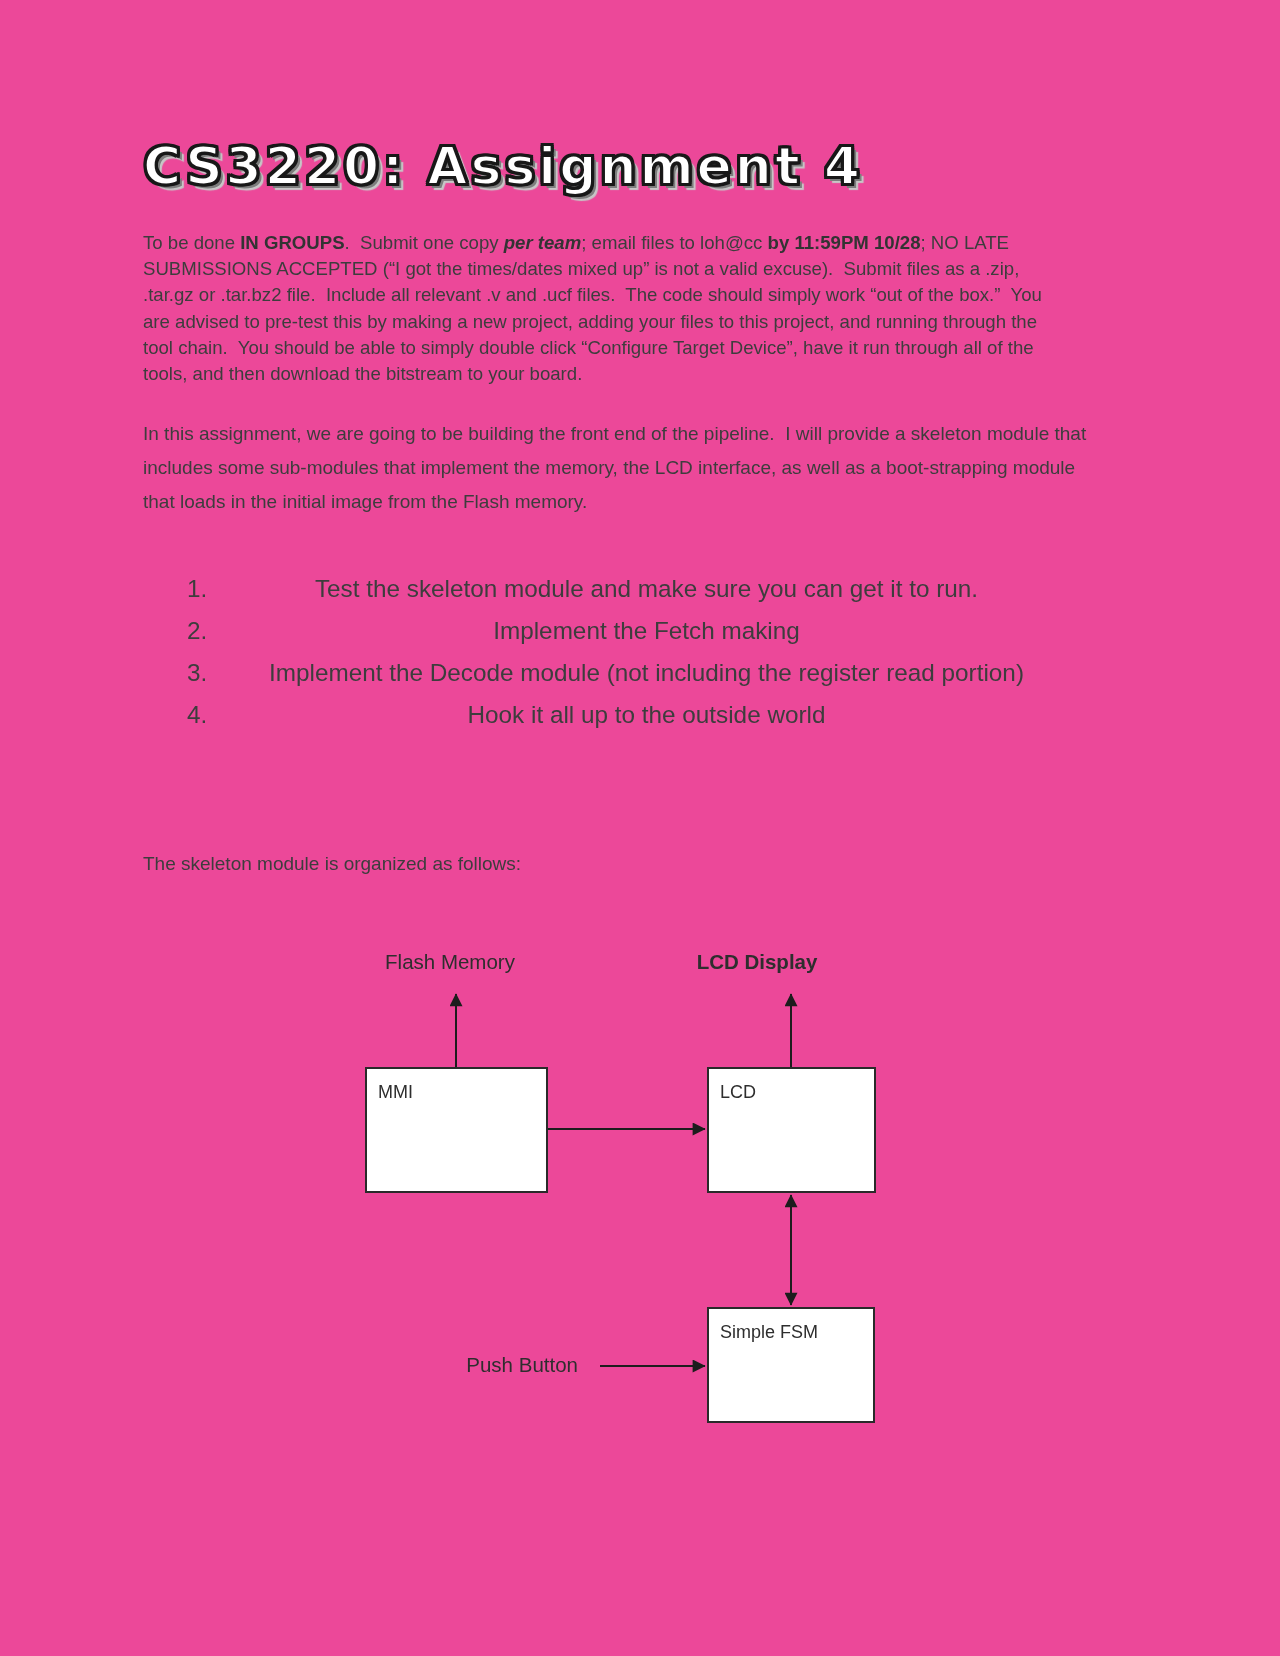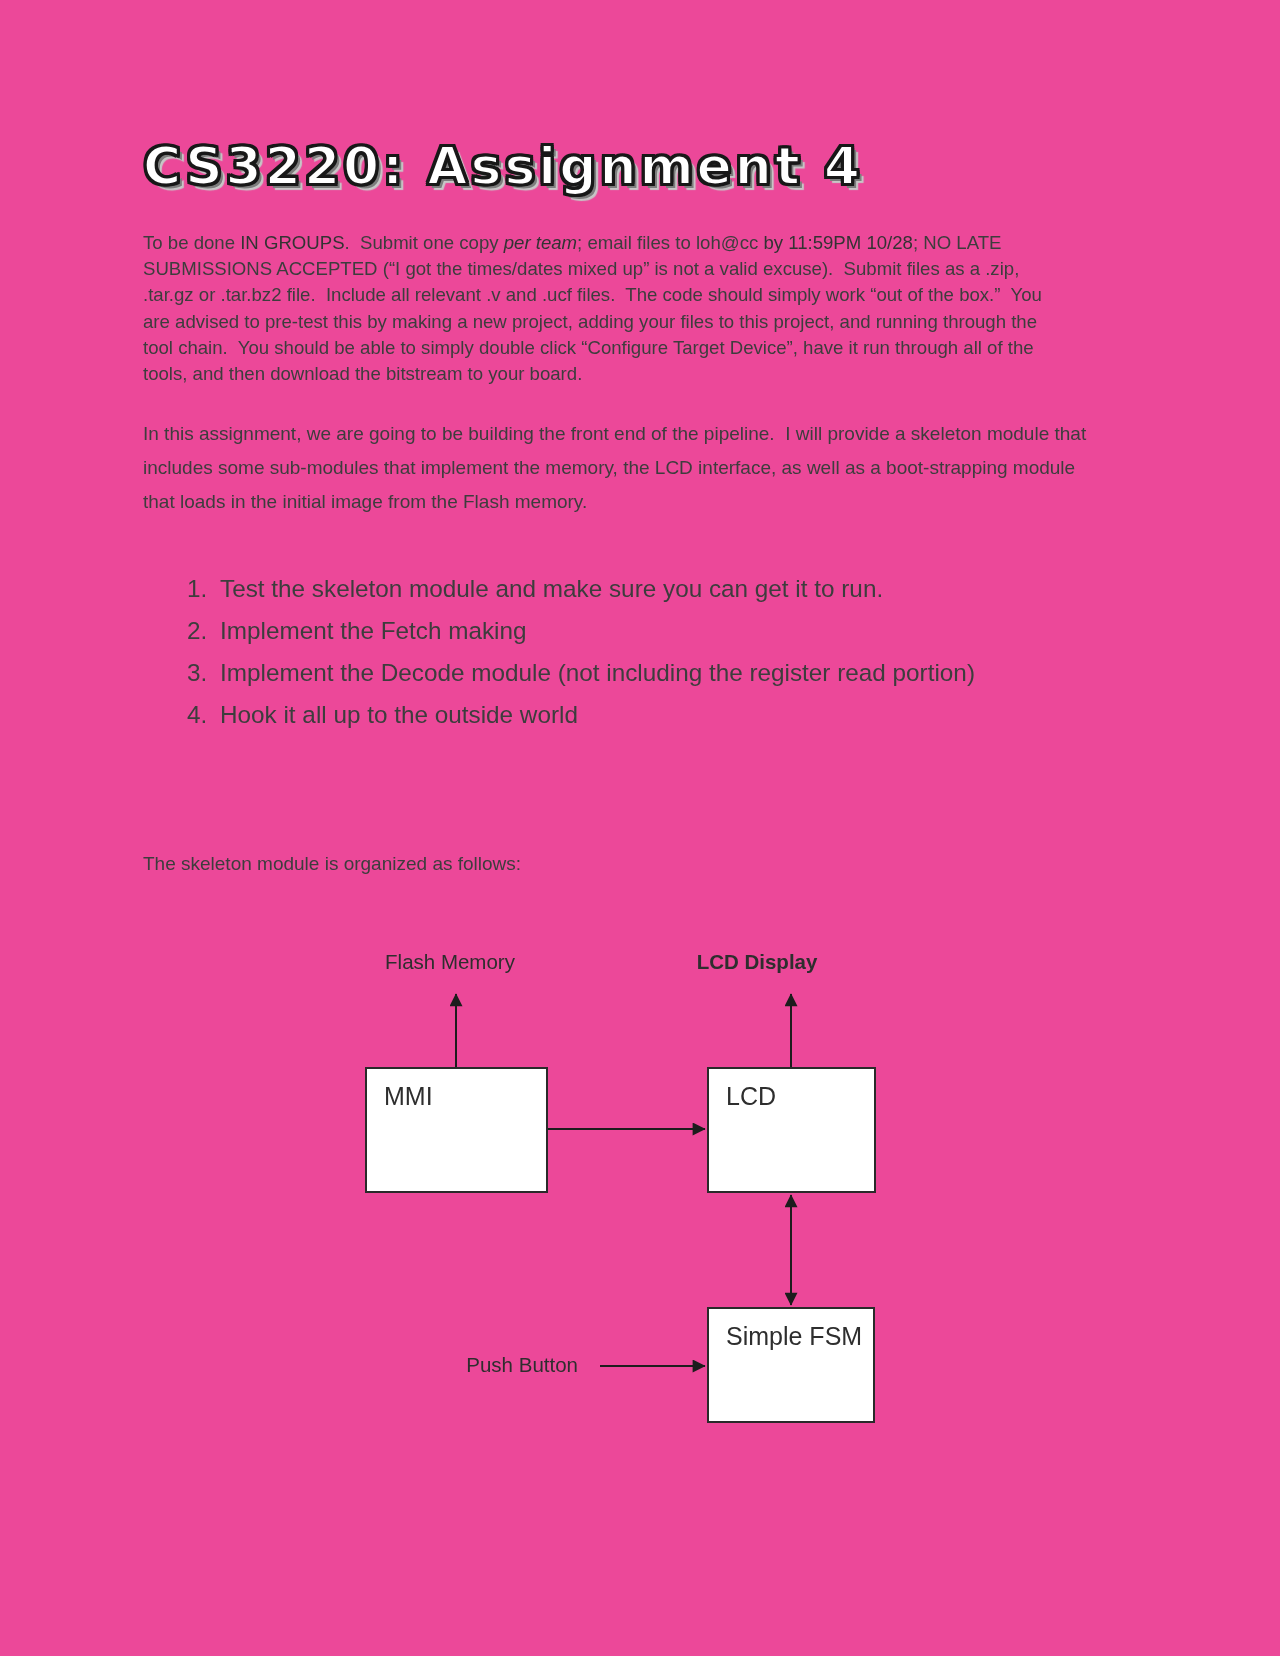--- a/index.html
+++ b/index.html
@@ -38,21 +38,21 @@
   .intro {
     position: absolute;
     left: 143px;
     top: 230px;
     width: 915px;
     font-size: 18.6px;
     line-height: 26.2px;
     color: #3d3d3d;
     white-space: pre-wrap;
   }
-  .intro b { font-weight: 400; color: #333333; }
+  .intro b { font-weight: 700; color: #333333; }
 
   .lead {
     position: absolute;
     left: 143px;
     width: 945px;
     font-size: 19px;
     line-height: 33.8px;
     color: #3d3d3d;
     white-space: pre-wrap;
   }
@@ -62,20 +62,21 @@
   ol.tasks {
     position: absolute;
     left: 143px;
     top: 574px;
     width: 930px;
     font-size: 24.3px;
     line-height: 30px;
     color: #3d3d3d;
     list-style: decimal;
     padding-left: 71px;
+    text-align: center;
   }
   ol.tasks li { margin-bottom: 12px; padding-left: 6px; }
 
   
   .diagram {
     position: absolute;
     left: 0;
     top: 890px;
     width: 1280px;
     height: 560px;
@@ -84,22 +85,22 @@
     position: absolute;
     left: 0; top: 0;
     width: 1280px; height: 560px;
     pointer-events: none;
   }
   .dbox {
     position: absolute;
     background: #ffffff;
     border: 2px solid #2a2a2a;
     color: #2e2e2e;
-    font-size: 25px;
-    padding: 13px 0 0 17px;
+    font-size: 18px;
+    padding: 13px 0 0 11px;
   }
   .dbox.mmi  { left: 365px; top: 177px; width: 183px; height: 126px; }
   .dbox.lcd  { left: 707px; top: 177px; width: 169px; height: 126px; }
   .dbox.fsm  { left: 707px; top: 417px; width: 168px; height: 116px; }
 
   .ext-label {
     position: absolute;
     font-size: 20.5px;
     color: #2e2e2e;
     white-space: nowrap;

